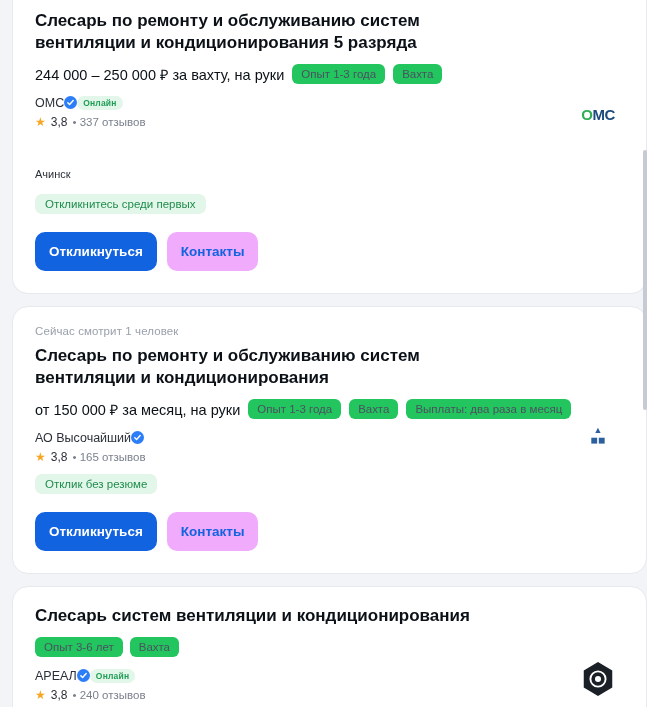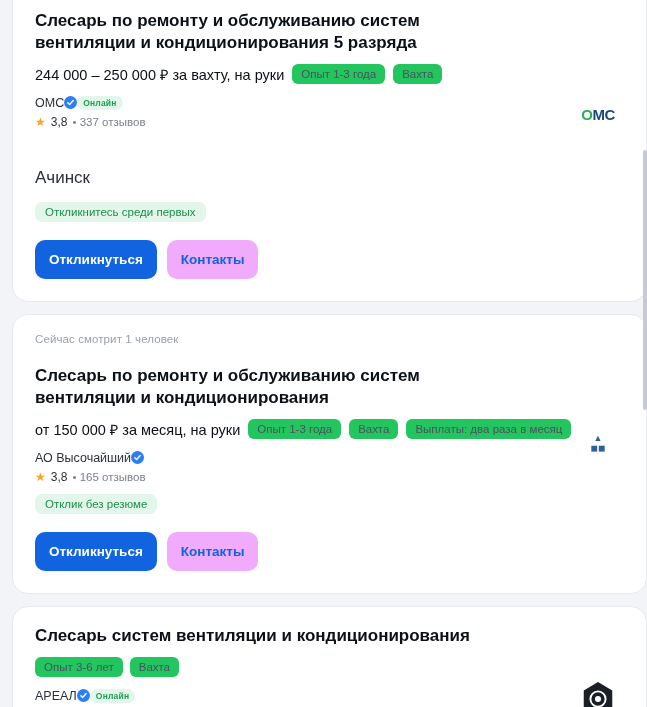--- a/index.html
+++ b/index.html
@@ -29,21 +29,21 @@
   .card.first {
     border-top-left-radius: 0;
     border-top-right-radius: 0;
     border-top: none;
     margin-top: -4px;
     padding-top: 14px;
   }
   .watching {
     font-size: 11.5px;
     color: #9aa0ab;
-    margin-bottom: 20px;
+    margin-bottom: 8px;
     letter-spacing: 0.1px;
   }
   .title {
     font-size: 17px;
     line-height: 22px;
     font-weight: bold;
     color: #0b1117;
     margin: 0 0 10px 0;
     max-width: 470px;
   }
@@ -105,21 +105,21 @@
   .rating-row {
     display: flex;
     align-items: center;
     gap: 5px;
     margin-bottom: 10px;
   }
   .star { color: #f5a623; font-size: 12px; line-height: 1; }
   .rating-val { font-size: 12px; color: #2b3038; }
   .reviews { font-size: 11.5px; color: #7b818d; }
   .location {
-    font-size: 17px;
+    font-size: 11px;
     color: #2b3038;
     margin-bottom: 14px;
     margin-top: 39px;
   }
   .green-tag {
     display: inline-block;
     background: #e3f6ea;
     color: #1f8c4c;
     font-size: 11.5px;
     border-radius: 7px;

